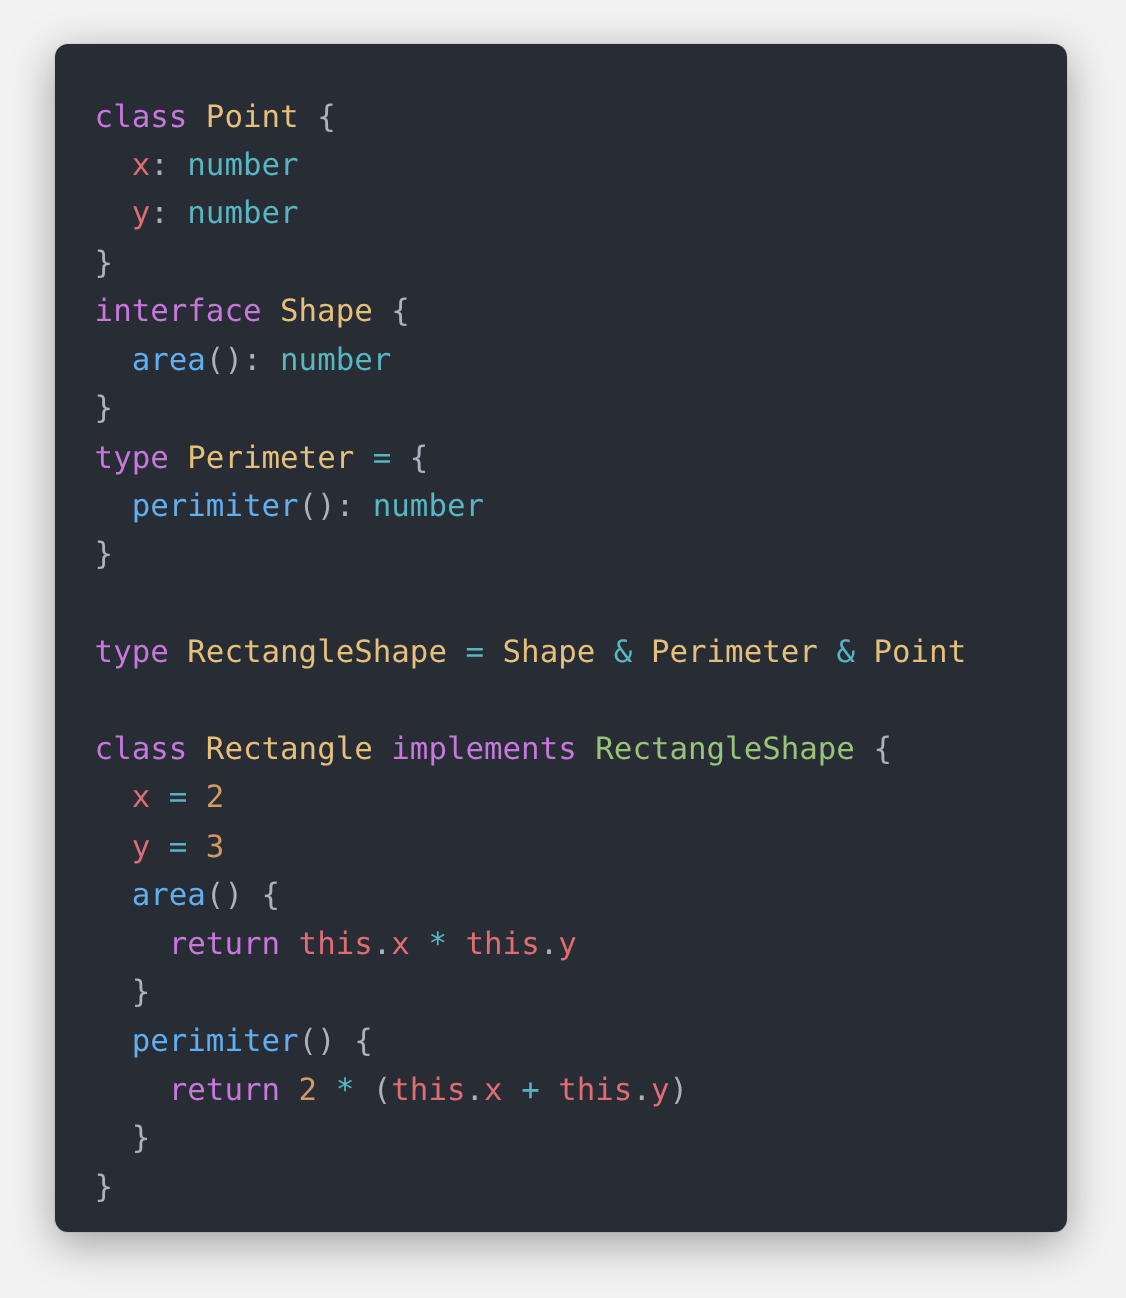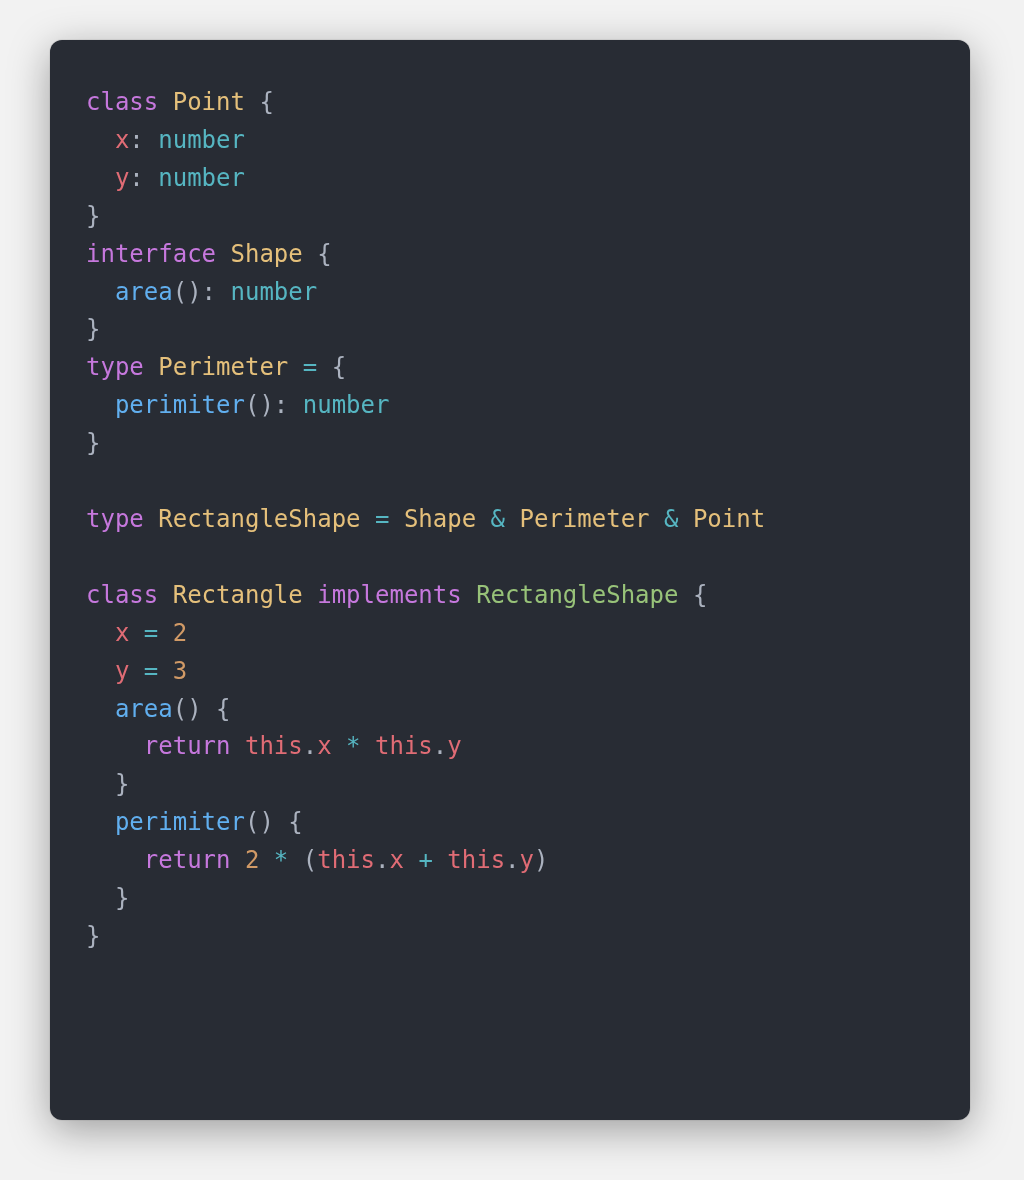--- a/index.html
+++ b/index.html
@@ -17,21 +17,21 @@
     width: 920px;
     height: 1080px;
     background: #282c34;
     border-radius: 12px;
     box-shadow: 0 10px 40px rgba(0,0,0,0.35), 0 0 0 1px rgba(0,0,0,0.05);
   }
   pre.code {
     margin: 0;
     padding: 44px 36px 44px 36px;
     font-family: "SFMono-Regular", ui-monospace, "Menlo", "Consolas", monospace;
-    font-size: 24px;
+    font-size: 28px;
     line-height: 1.58;
     color: #abb2bf;
     white-space: pre;
   }
   .tok-keyword   { color: #c678dd; }
   .tok-classname { color: #e5c07b; }
   .tok-type      { color: #56b6c2; }
   .tok-method    { color: #61afef; }
   .tok-typename  { color: #98c379; }
   .tok-punct     { color: #abb2bf; }

